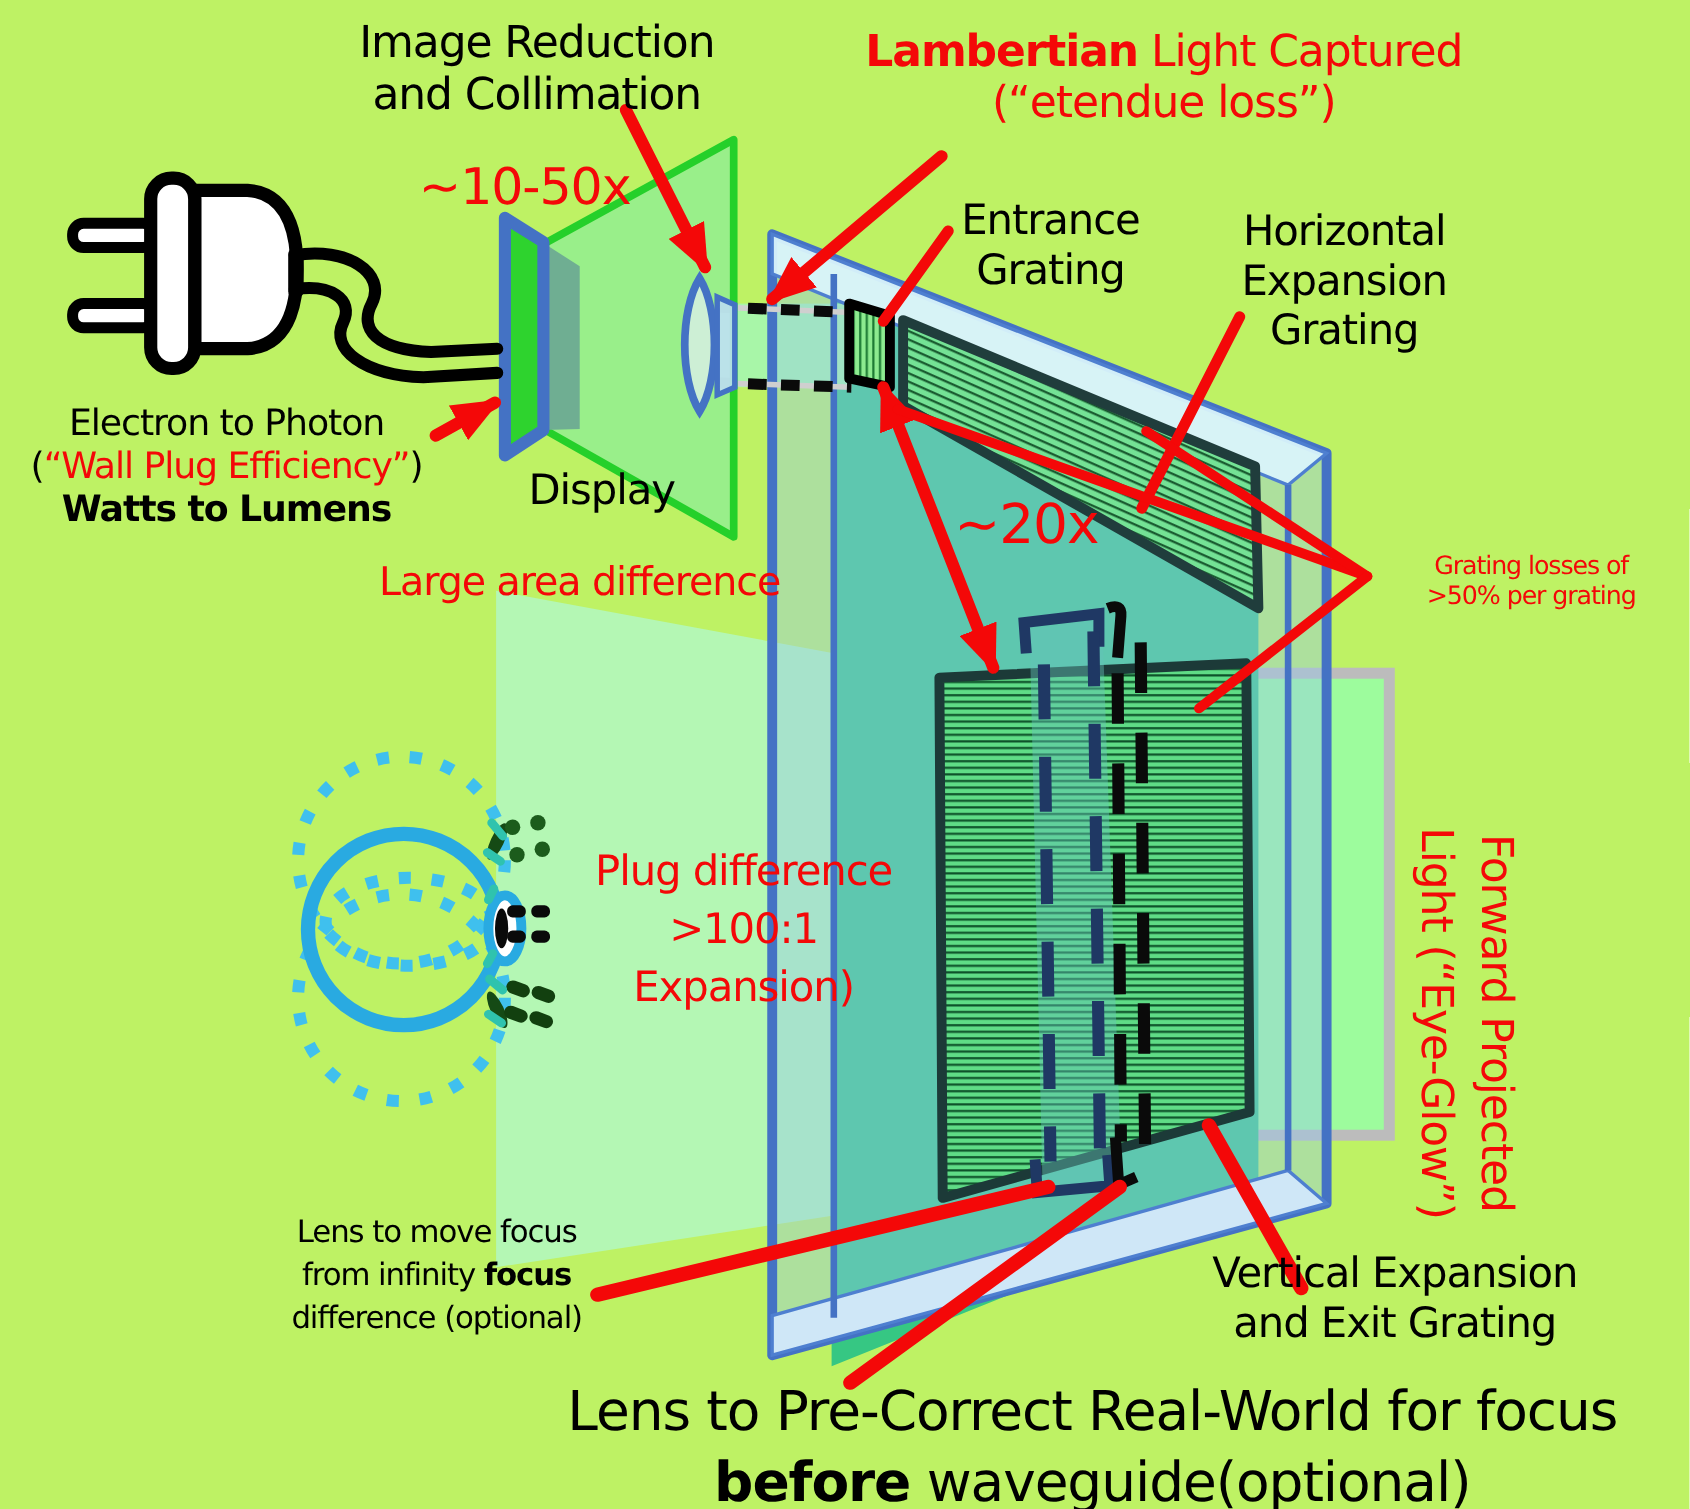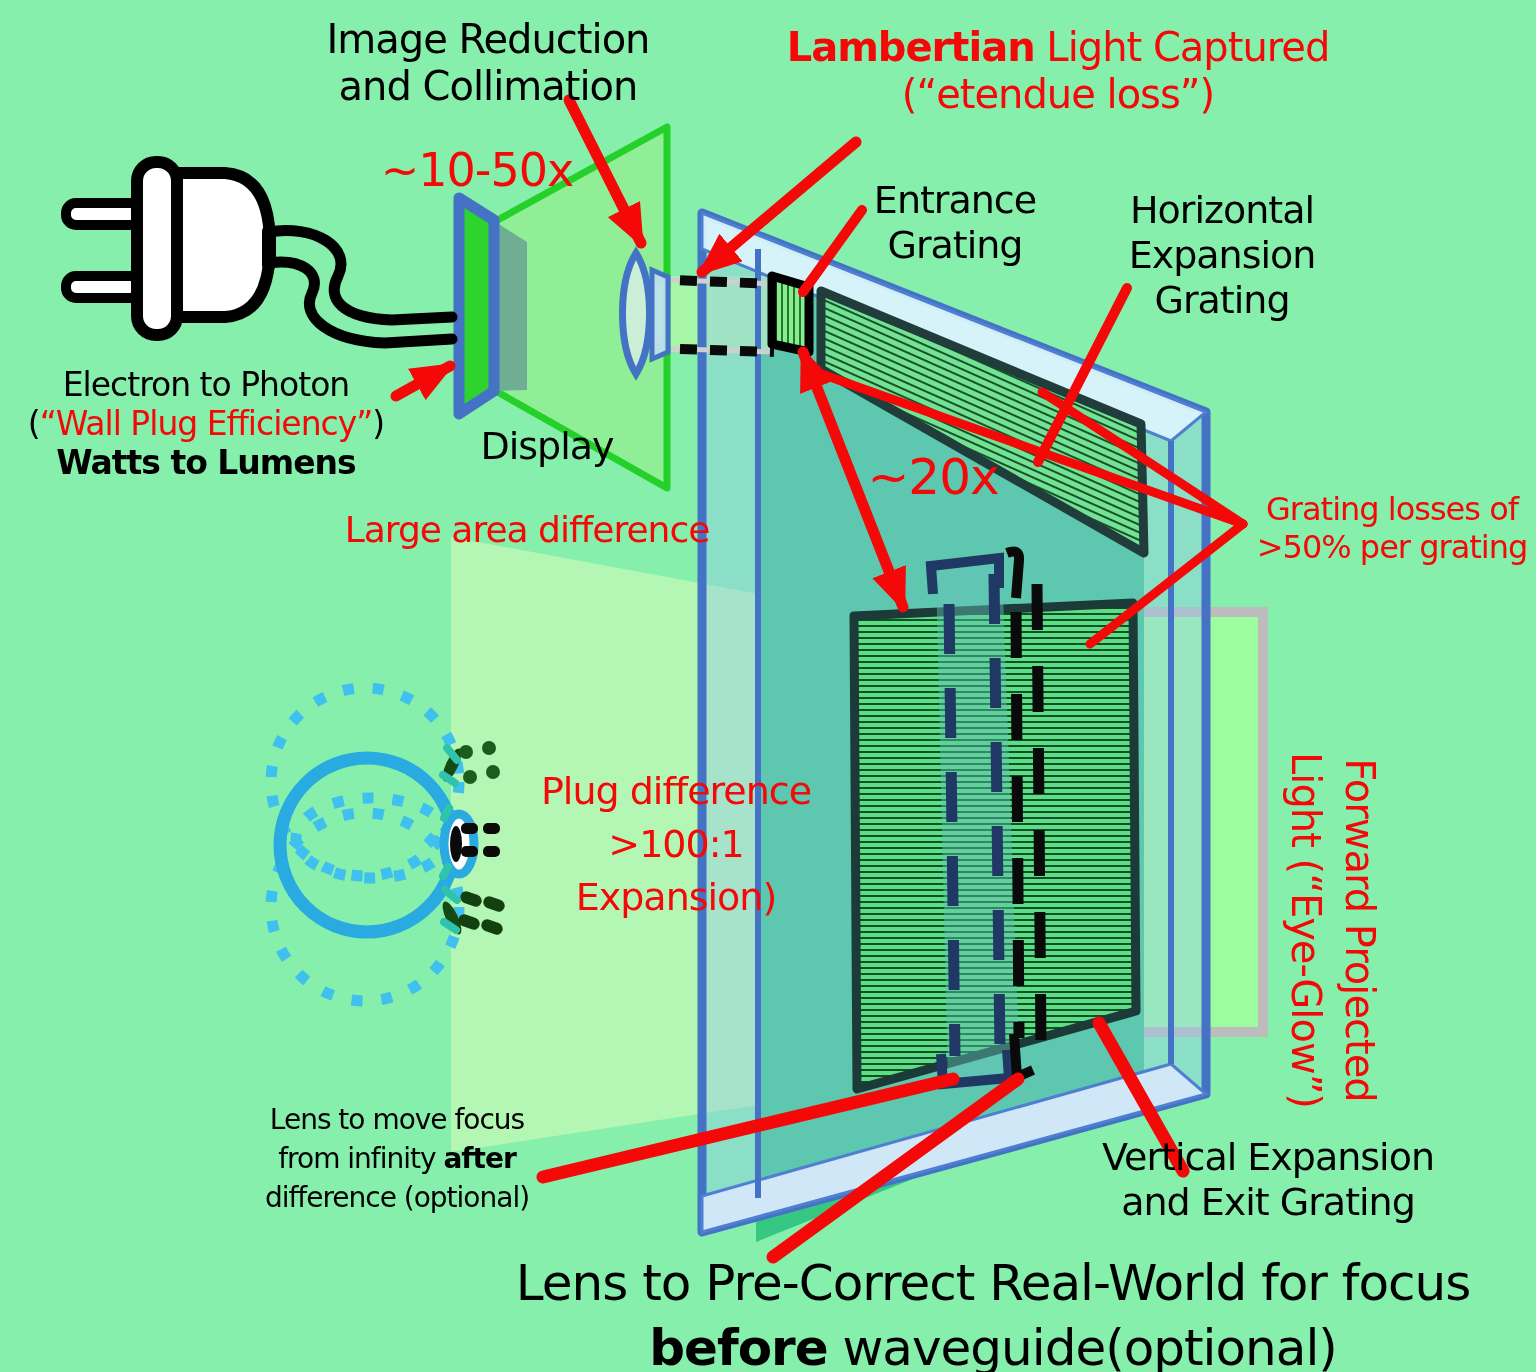--- a/index.html
+++ b/index.html
@@ -1,16 +1,16 @@
 <!DOCTYPE html>
 <html><head>
 <meta charset="utf-8">
 <style>
   html,body{margin:0;padding:0;background:#fff;}
-  #stage{position:relative;width:1536px;height:1372px;background:#86efac;overflow:hidden;
+  #stage{position:relative;width:1536px;height:1372px;background:#bef264;overflow:hidden;
          font-family:"DejaVu Sans","Liberation Sans",sans-serif;}
   #art{position:absolute;left:0;top:0;}
   .lbl{position:absolute;transform:translate(-50%,-50%);text-align:center;
        letter-spacing:-1px;line-height:1.18;color:#000;white-space:nowrap;}
   .lbl .ln{white-space:nowrap;}
   .red{color:#f40808;}
   .b{font-weight:bold;}
   .rot90{transform:translate(-50%,-50%) rotate(90deg);}
 </style>
 </head>
@@ -180,39 +180,39 @@
   <div class="ln"><span>(</span><span class="red">“Wall Plug Efficiency”</span><span>)</span></div>
   <div class="ln b">Watts to Lumens</div>
 </div>
 
 <div class="lbl" style="left:505px;top:446px;font-size:38px;margin-left:42px;">Display</div>
 
 <div class="lbl red" style="left:527px;top:530px;font-size:36px;">Large area difference</div>
 
 <div class="lbl red" style="left:933px;top:477px;font-size:50px;">~20x</div>
 
-<div class="lbl red" style="left:1392px;top:529px;font-size:32px;">
+<div class="lbl red" style="left:1392px;top:529px;font-size:23px;">
   <div class="ln">Grating losses of</div>
   <div class="ln">&gt;50% per grating</div>
 </div>
 
 <div class="lbl red" style="left:676px;top:845px;font-size:38px;line-height:1.4;">
   <div class="ln">Plug difference</div>
   <div class="ln">&gt;100:1</div>
   <div class="ln">Expansion)</div>
 </div>
 
 <div class="lbl red rot90" style="left:1333px;top:930px;font-size:40px;line-height:1.35;">
   <div class="ln">Forward Projected</div>
   <div class="ln">Light (“Eye-Glow”)</div>
 </div>
 
 <div class="lbl" style="left:397px;top:1159px;font-size:28px;line-height:1.4;">
   <div class="ln">Lens to move focus</div>
-  <div class="ln"><span>from infinity </span><span class="b">after</span></div>
+  <div class="ln"><span>from infinity </span><span class="b">focus</span></div>
   <div class="ln">difference (optional)</div>
 </div>
 
 <div class="lbl" style="left:1268px;top:1180px;font-size:38px;">
   <div class="ln">Vertical Expansion</div>
   <div class="ln">and Exit Grating</div>
 </div>
 
 <div class="lbl" style="left:993px;top:1316px;font-size:50px;line-height:1.3;">
   <div class="ln">Lens to Pre-Correct Real-World for focus</div>

